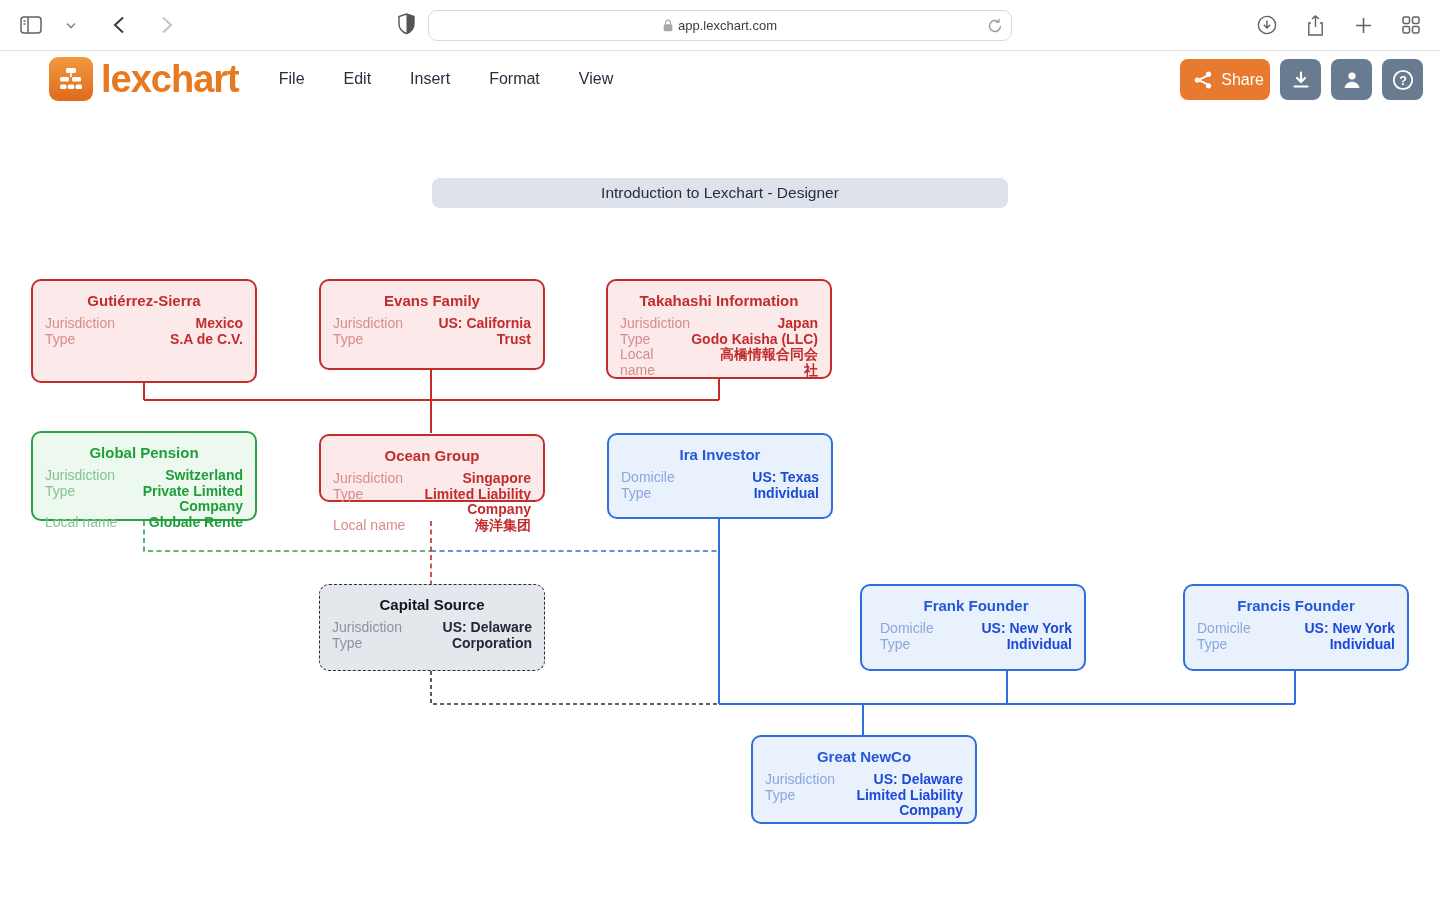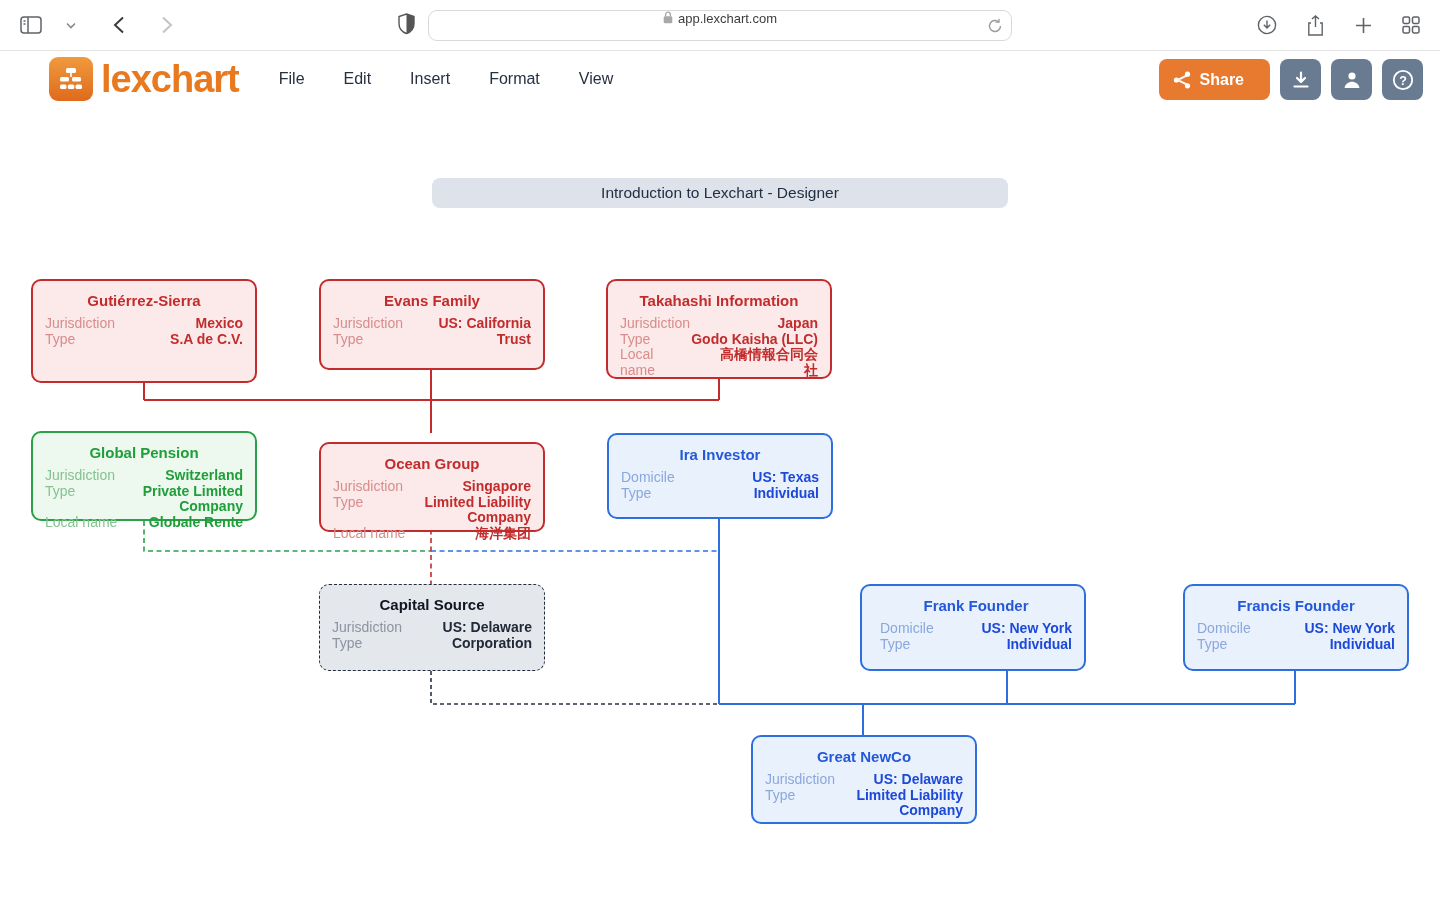--- a/index.html
+++ b/index.html
@@ -5,37 +5,37 @@
   * { margin:0; padding:0; box-sizing:border-box; }
   html,body { width:1440px; height:900px; background:#fff; overflow:hidden;
     font-family:"Liberation Sans", sans-serif; }
 
   
   .chrome { position:relative; height:51px; background:#fff; border-bottom:1px solid #e3e3e3; }
   .chrome svg { display:block; }
   .c-left { position:absolute; left:18px; top:0; height:50px; display:flex; align-items:center; gap:14px; }
   .c-btn { width:26px; height:26px; display:flex; align-items:center; justify-content:center; cursor:default; }
   .urlbar { position:absolute; left:428px; top:10px; width:584px; height:31px; border:1px solid #d9d9d9;
-    border-radius:9px; background:#fff; display:flex; align-items:flex-start; justify-content:center; gap:5px;
+    border-radius:9px; background:#fff; display:flex; align-items:center; justify-content:center; gap:5px;
     font-size:13px; color:#3c3c3c; }
   .urlbar .reload { position:absolute; right:9px; top:7px; }
   .shield { position:absolute; left:398px; top:13px; }
   .c-right { position:absolute; right:16px; top:0; height:50px; display:flex; align-items:center; gap:22px; }
 
   
   .appbar { position:relative; height:56px; background:#fff; display:flex; align-items:center; }
   .logo { display:flex; align-items:center; gap:8px; margin-left:14px;padding-left:35px; }
   .logo-mark { width:44px; height:44px; border-radius:9px; background:linear-gradient(180deg,#f09a3e,#df6a1c);
     display:flex; align-items:center; justify-content:center; }
   .logo-word { font-size:38px; font-weight:bold; color:#e8791f; letter-spacing:-1px; line-height:1; }
   .menus { display:flex; gap:39px; margin-left:40px; font-size:16px; color:#26303f; }
   .menu-item { cursor:default; }
   .hdr-actions { position:absolute; right:17px; top:8px; display:flex; gap:10px; }
-  .share-btn { height:41px; padding:0 26px 0 14px; border-radius:8px; background:#e87a2f; color:#fff;
-    font-size:16px; font-weight:bold; display:flex; align-items:center; gap:9px; border:none; }
+  .share-btn { height:41px; padding:0 6px 0 14px; border-radius:8px; background:#e87a2f; color:#fff;
+    font-size:16px; font-weight:normal; display:flex; align-items:center; gap:9px; border:none; }
   .sq-btn { width:41px; height:41px; border-radius:8px; background:#687b90; border:none;
     display:flex; align-items:center; justify-content:center; }
 
   
   .toolbar { display:flex; align-items:flex-start; gap:8px; padding:4px 0 0 17px; height:62px; }
   .tb-group { display:flex; flex-direction:column; align-items:center; }
   .tb-row { display:flex; gap:1px; }
   .tb-btn { width:36px; height:36px; border-radius:7px; background:#e4e9f1; border:none;
     display:flex; align-items:center; justify-content:center; padding:0; }
   .tb-btn.dk { background:#d8dee8; }
@@ -592,21 +592,21 @@
     <div class="e-row">
         <span class="e-label">Type</span>
         <span class="e-value">Private Limited Company</span>
       </div>
     <div class="e-row">
         <span class="e-label">Local name</span>
         <span class="e-value">Globale Rente</span>
       </div>
   </div>
 
-  <div class="entity th-red" style="left:319px; top:334px; height:90px;">
+  <div class="entity th-red" style="left:319px; top:326px; height:68px;">
     <div class="e-title">Ocean Group</div>
     <div class="e-row">
         <span class="e-label">Jurisdiction</span>
         <span class="e-value">Singapore</span>
       </div>
     <div class="e-row">
         <span class="e-label">Type</span>
         <span class="e-value">Limited Liability Company</span>
       </div>
     <div class="e-row">

